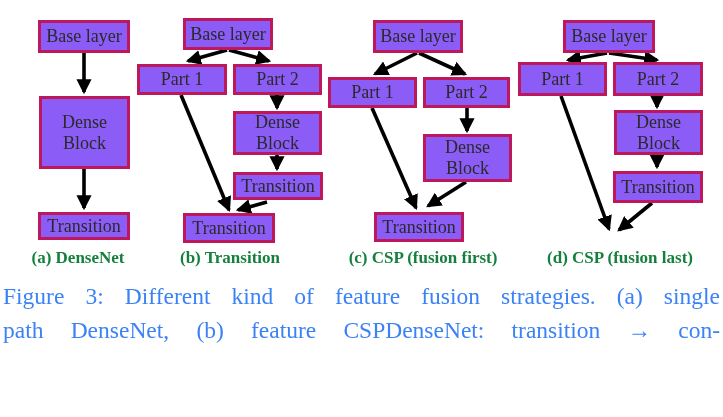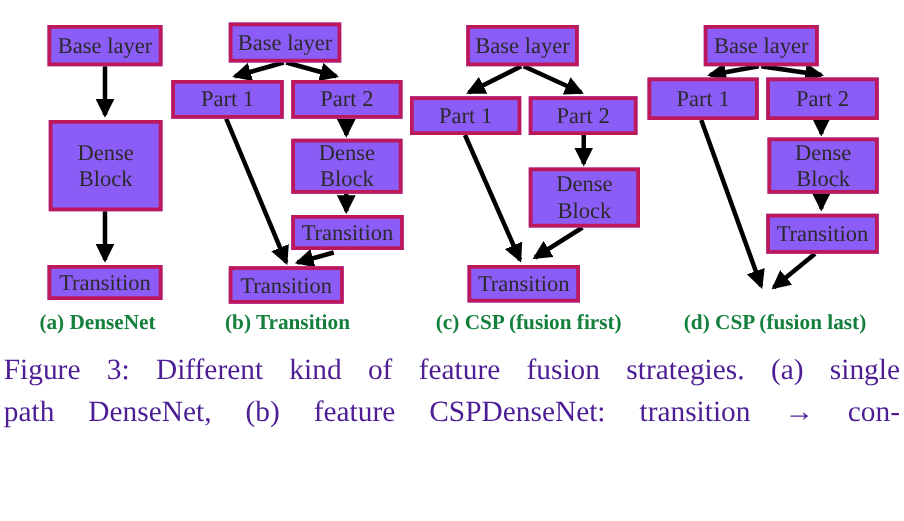--- a/index.html
+++ b/index.html
@@ -12,21 +12,21 @@
     position:absolute; box-sizing:border-box;
     border:3px solid #be185d; background:#8b5cf6;
     display:flex; align-items:center; justify-content:center;
     text-align:center; font-weight:normal; font-size:18px;
     color:#2a2a2a; line-height:1.14;
   }
   .panel-label {
     position:absolute; font-weight:bold; font-size:17px; color:#15803d;
     text-align:center; white-space:nowrap;
   }
-  .caption { position:absolute; left:3px; top:280px; width:717px; color:#4c1d95; font-size:23.5px; }
+  .caption { position:absolute; left:3px; top:280px; width:717px; color:#3b82f6; font-size:23.5px; }
   .caption .line { line-height:33.5px; }
   .caption .just { text-align:justify; text-align-last:justify; }
 </style>
 </head>
 <body>
 
 <div class="stage">
 
   <svg class="arrows" width="723" height="278" viewBox="0 0 723 278">
     <defs>

